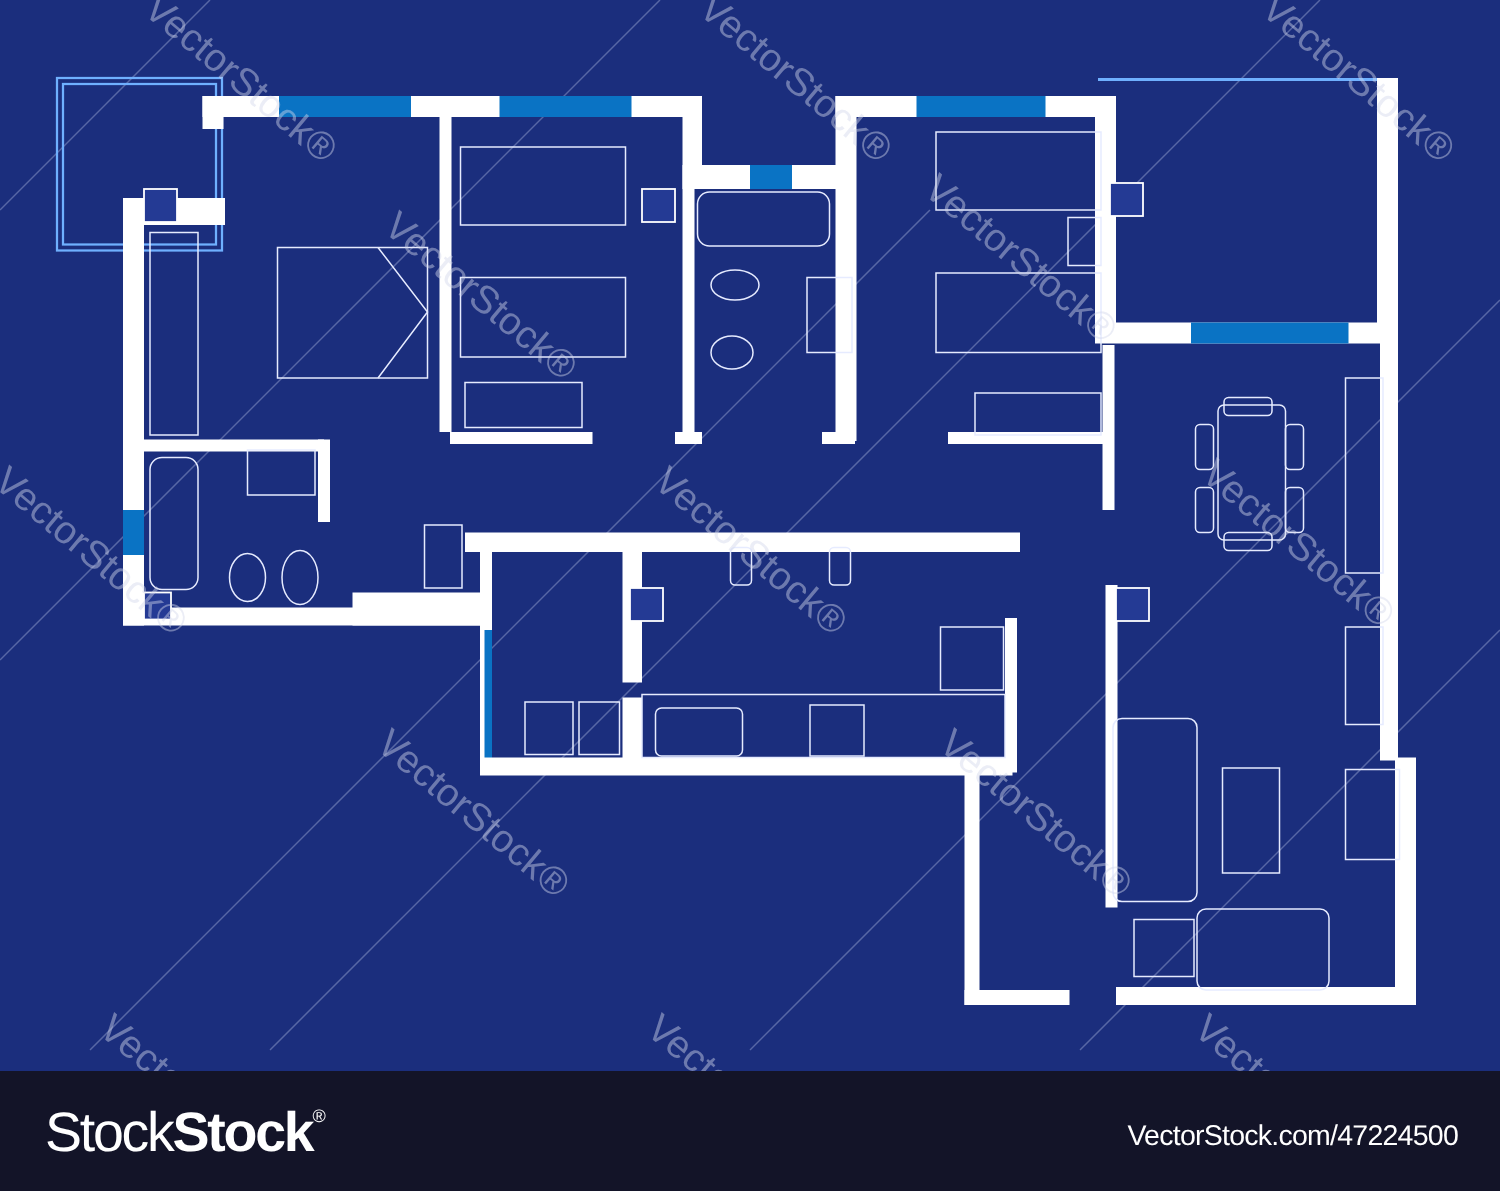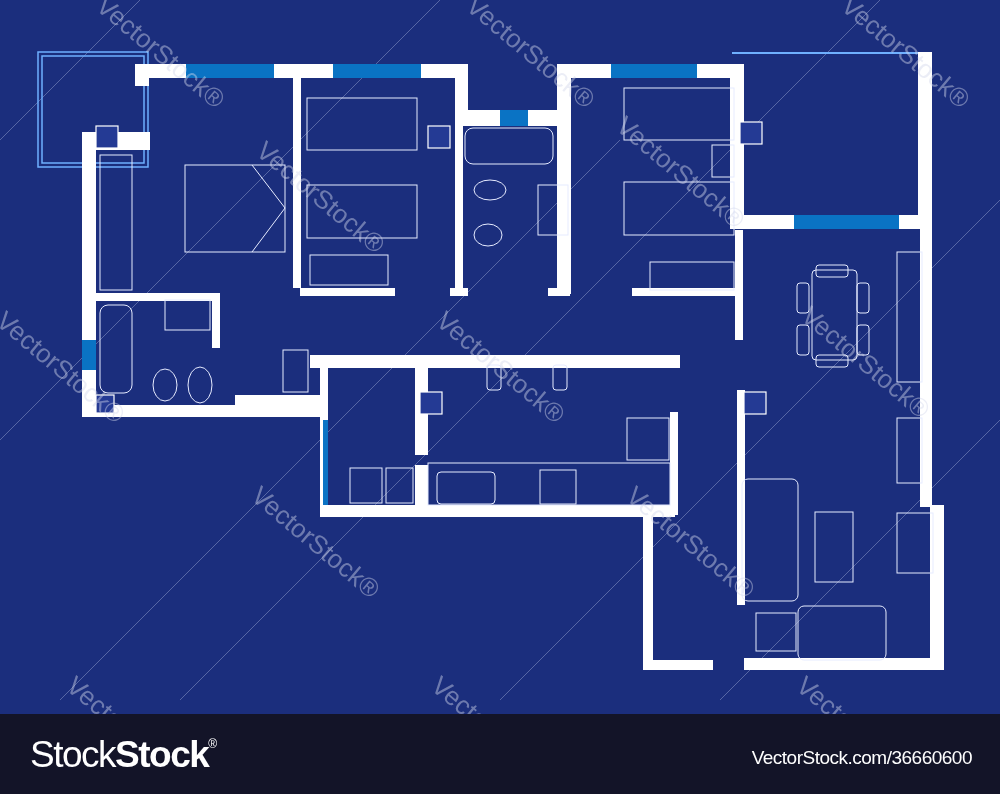--- a/index.html
+++ b/index.html
@@ -146,14 +146,14 @@
 <div class="wm" style="left:265px;top:480px;">VectorStock®</div>
 <div class="wm" style="left:640px;top:480px;">VectorStock®</div>
 <div class="wm" style="left:80px;top:670px;">VectorStock®</div>
 <div class="wm" style="left:445px;top:670px;">VectorStock®</div>
 <div class="wm" style="left:810px;top:670px;">VectorStock®</div>
 
 <div id="footer">
   <div class="brand">
     <span class="thin">Stock</span><span class="bold">Stock</span><sup>®</sup>
   </div>
-  <div class="imgid">VectorStock.com/36660600</div>
+  <div class="imgid">VectorStock.com/47224500</div>
 </div>
 
 </body></html>

